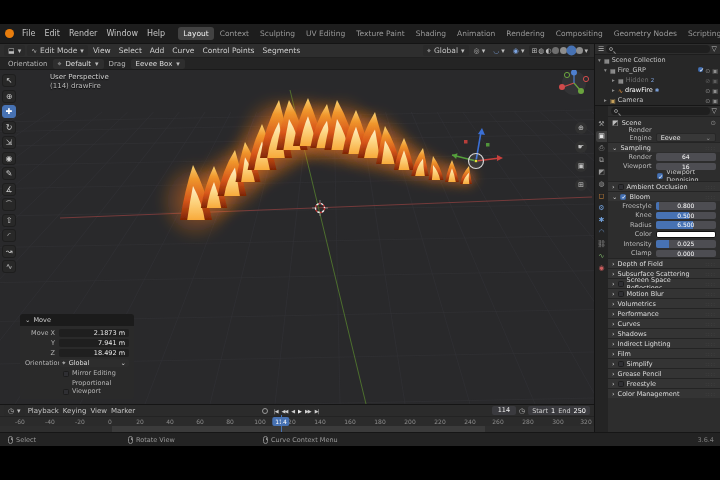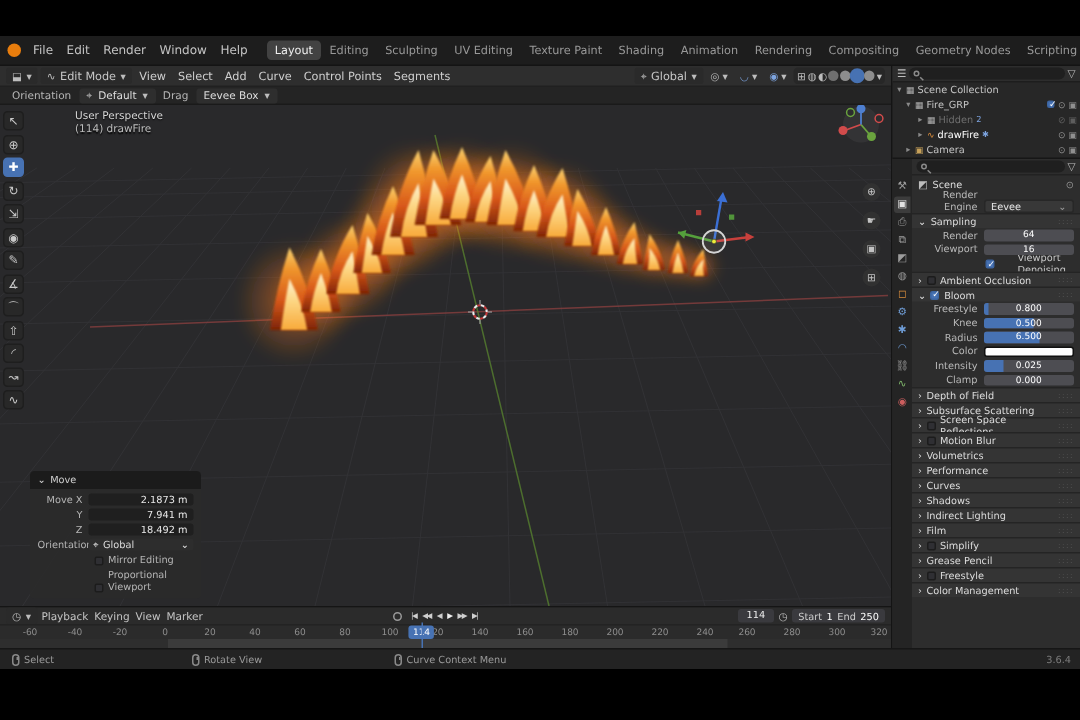--- a/index.html
+++ b/index.html
@@ -94,21 +94,21 @@
   .dd-field{flex:1;background:#383838;border:1px solid #272727;border-radius:2px;height:9px;display:flex;align-items:center;padding:0 4px;color:#e6e6e6;}
   .dd-field .cds{margin-left:auto;color:#999;}
   .sec-hdr{height:10px;background:#343434;border-top:1px solid #242424;display:flex;align-items:center;gap:3px;padding:0 4px;color:#dcdcdc;}
   .sec-hdr .grip{margin-left:auto;color:#555;font-size:5px;letter-spacing:1px;}
   .prow{height:9.5px;display:flex;align-items:center;padding:0 4px;}
   .prow .lbl{width:42%;text-align:right;padding-right:4px;color:#b8b8b8;white-space:nowrap;}
   .slider{flex:1;background:#4d4d52;border-radius:2px;height:7.5px;position:relative;overflow:hidden;}
   .slider .fillbar{position:absolute;left:0;top:0;bottom:0;background:#4772b3;}
   .slider .v{position:relative;display:block;text-align:center;color:#fff;font-size:6px;line-height:7.5px;}
   .slider.white{background:#fff;border:1px solid #111;}
-  .cb-row{height:10px;display:flex;align-items:center;gap:15px;padding-left:44%;}
+  .cb-row{height:10px;display:flex;align-items:center;gap:3px;padding-left:44%;}
   .f6{width:6%;} .f55{width:55%;} .f62{width:62%;} .f22{width:22%;} .f0{width:0;}
 
   
   .timeline{height:28px;background:#262626;border-top:1px solid #151515;position:relative;font-size:7px;}
   .tl-hdr{height:11px;display:flex;align-items:center;gap:3px;padding:0 4px;background:#2b2b2b;}
   .tl-menus{display:flex;gap:4px;align-items:center;color:#c5c5c5;}
   .tl-center{position:absolute;left:262px;top:0;height:11px;display:flex;align-items:center;gap:2px;color:#d5d5d5;}
   .pb{font-size:5px;letter-spacing:-1px;padding:0 1px;color:#cfcfcf;}
   .pb.play{color:#efefef;}
   .rec{width:6px;height:6px;border-radius:50%;border:1px solid #999;margin-right:3px;}
@@ -139,21 +139,21 @@
 
   <div class="topbar">
     <span class="blogo"></span>
     <span class="menu">File</span>
     <span class="menu">Edit</span>
     <span class="menu">Render</span>
     <span class="menu">Window</span>
     <span class="menu">Help</span>
     <div class="tabs">
       <span class="tab active">Layout</span>
-      <span class="tab">Editing</span>
+      <span class="tab">Context</span>
       <span class="tab">Sculpting</span>
       <span class="tab">UV Editing</span>
       <span class="tab">Texture Paint</span>
       <span class="tab">Shading</span>
       <span class="tab">Animation</span>
       <span class="tab">Rendering</span>
       <span class="tab">Compositing</span>
       <span class="tab">Geometry Nodes</span>
       <span class="tab">Scripting</span>
 

